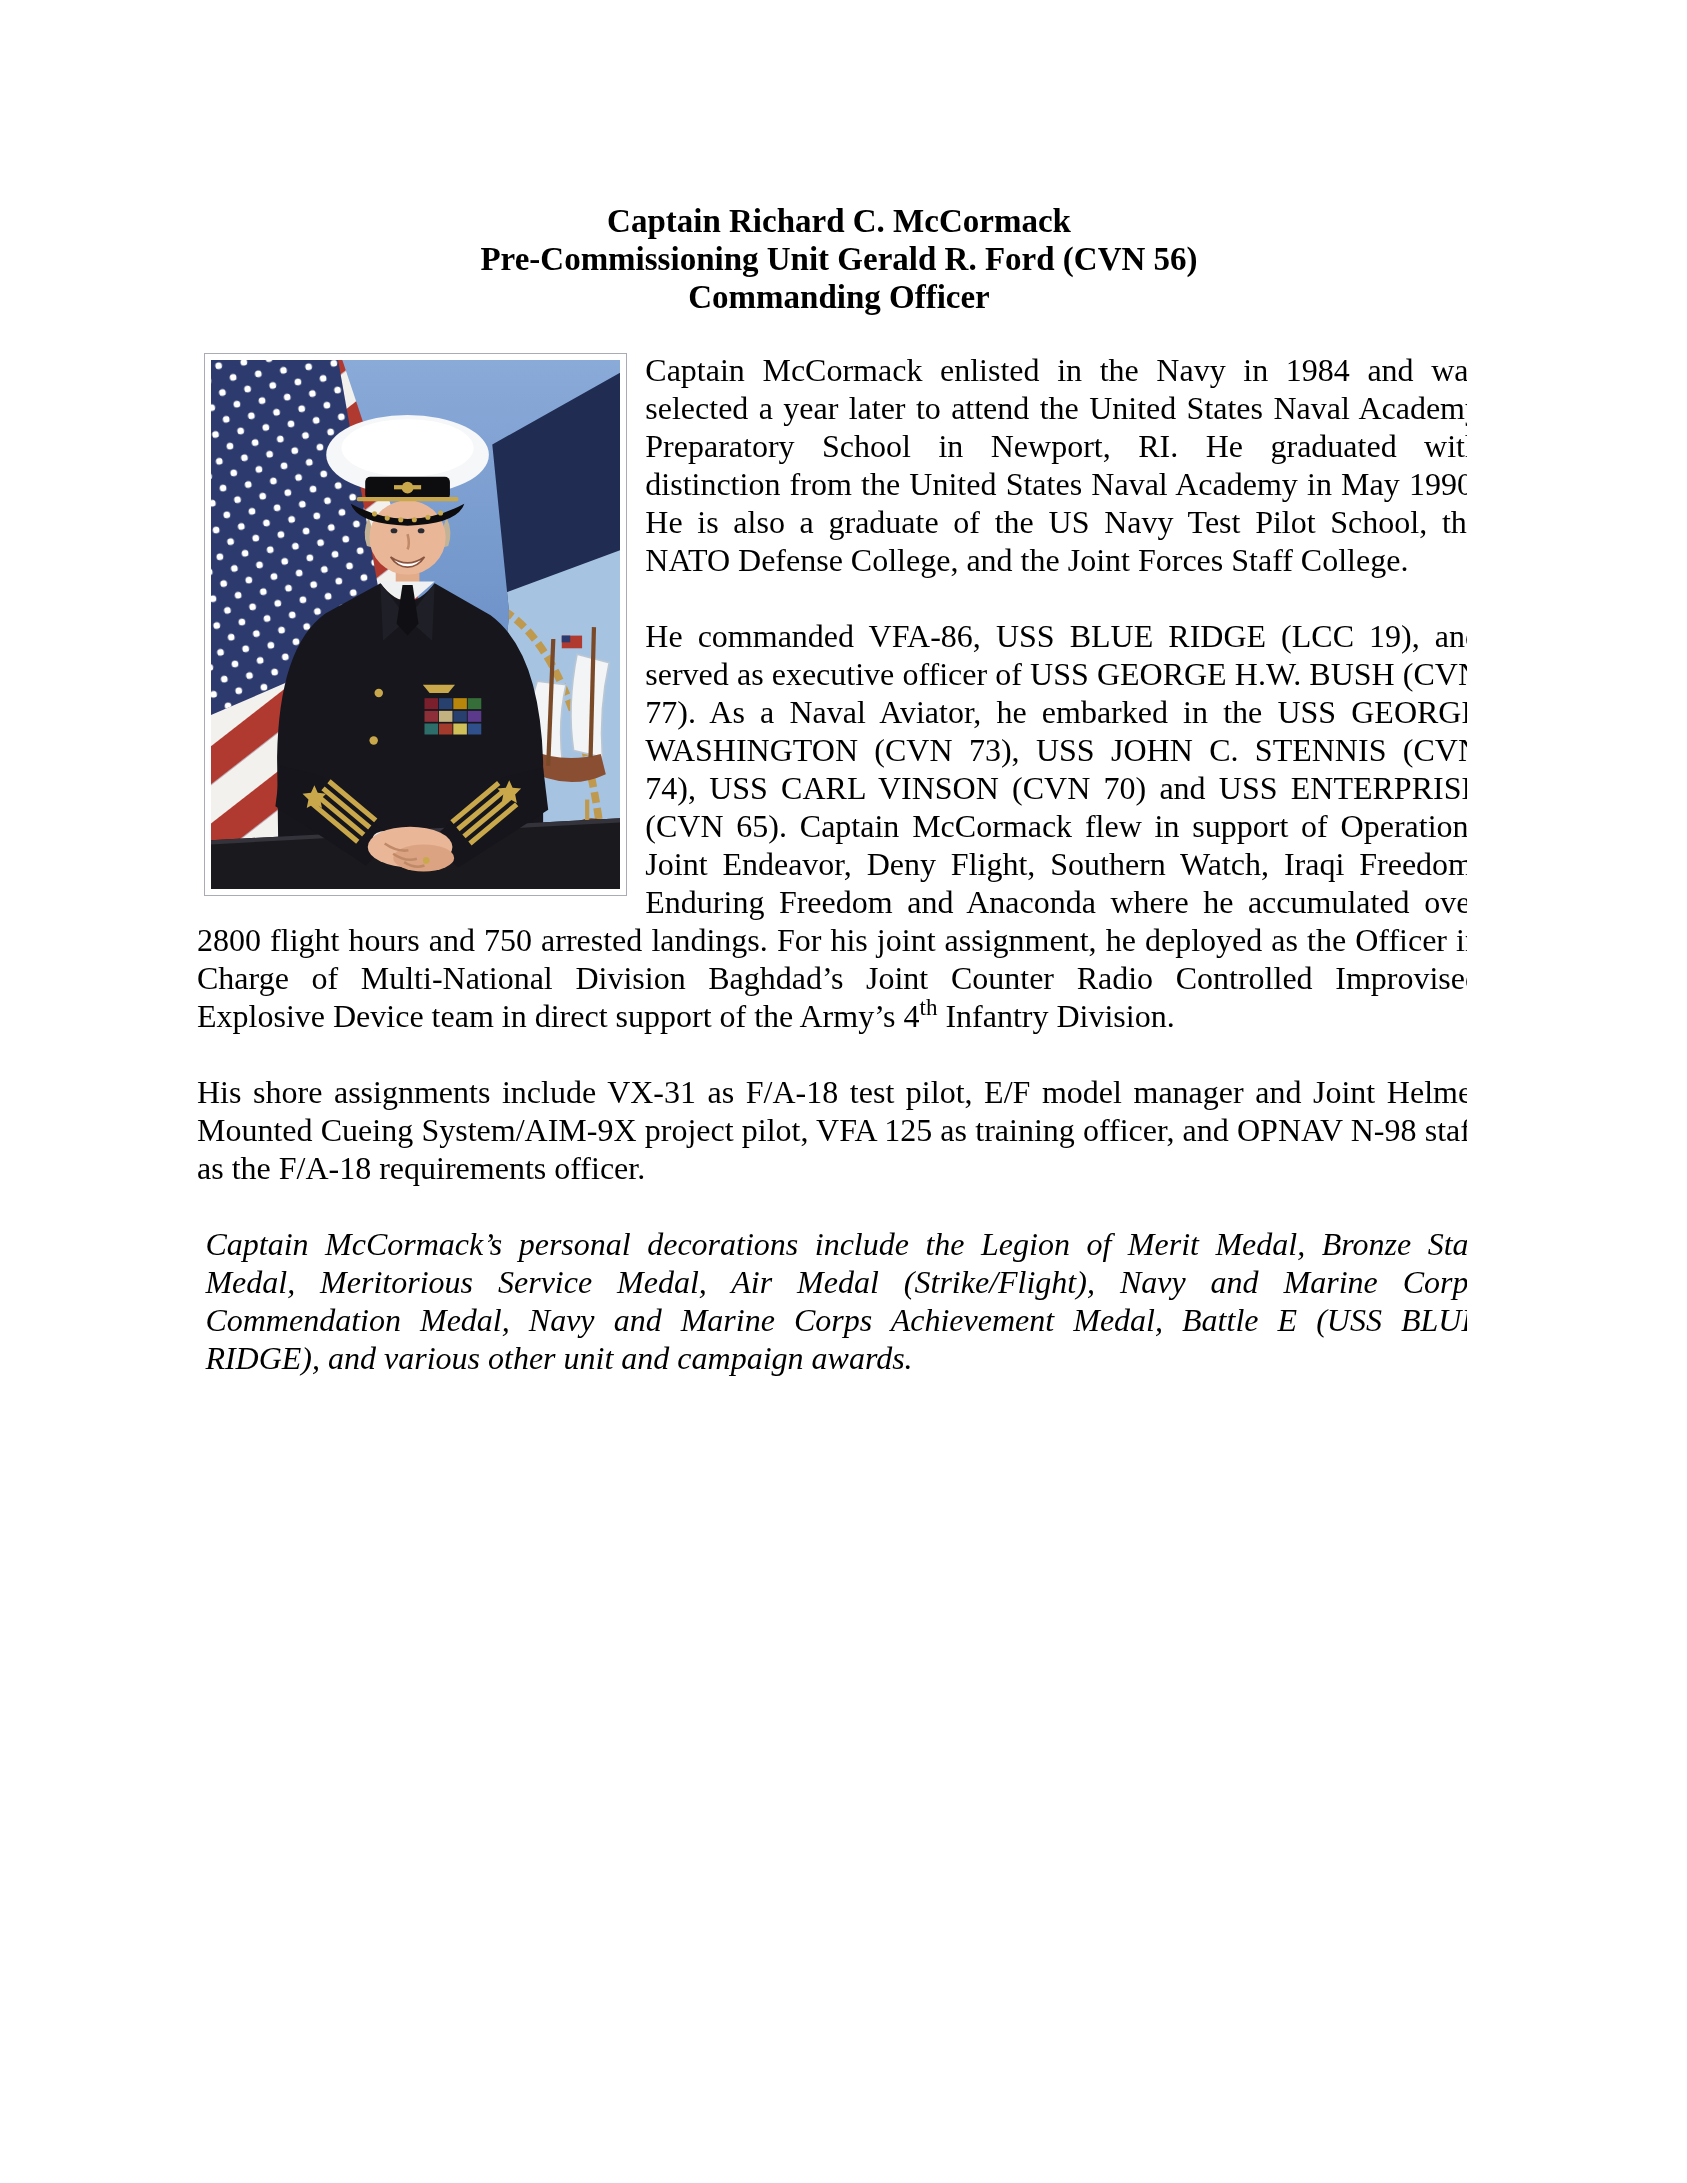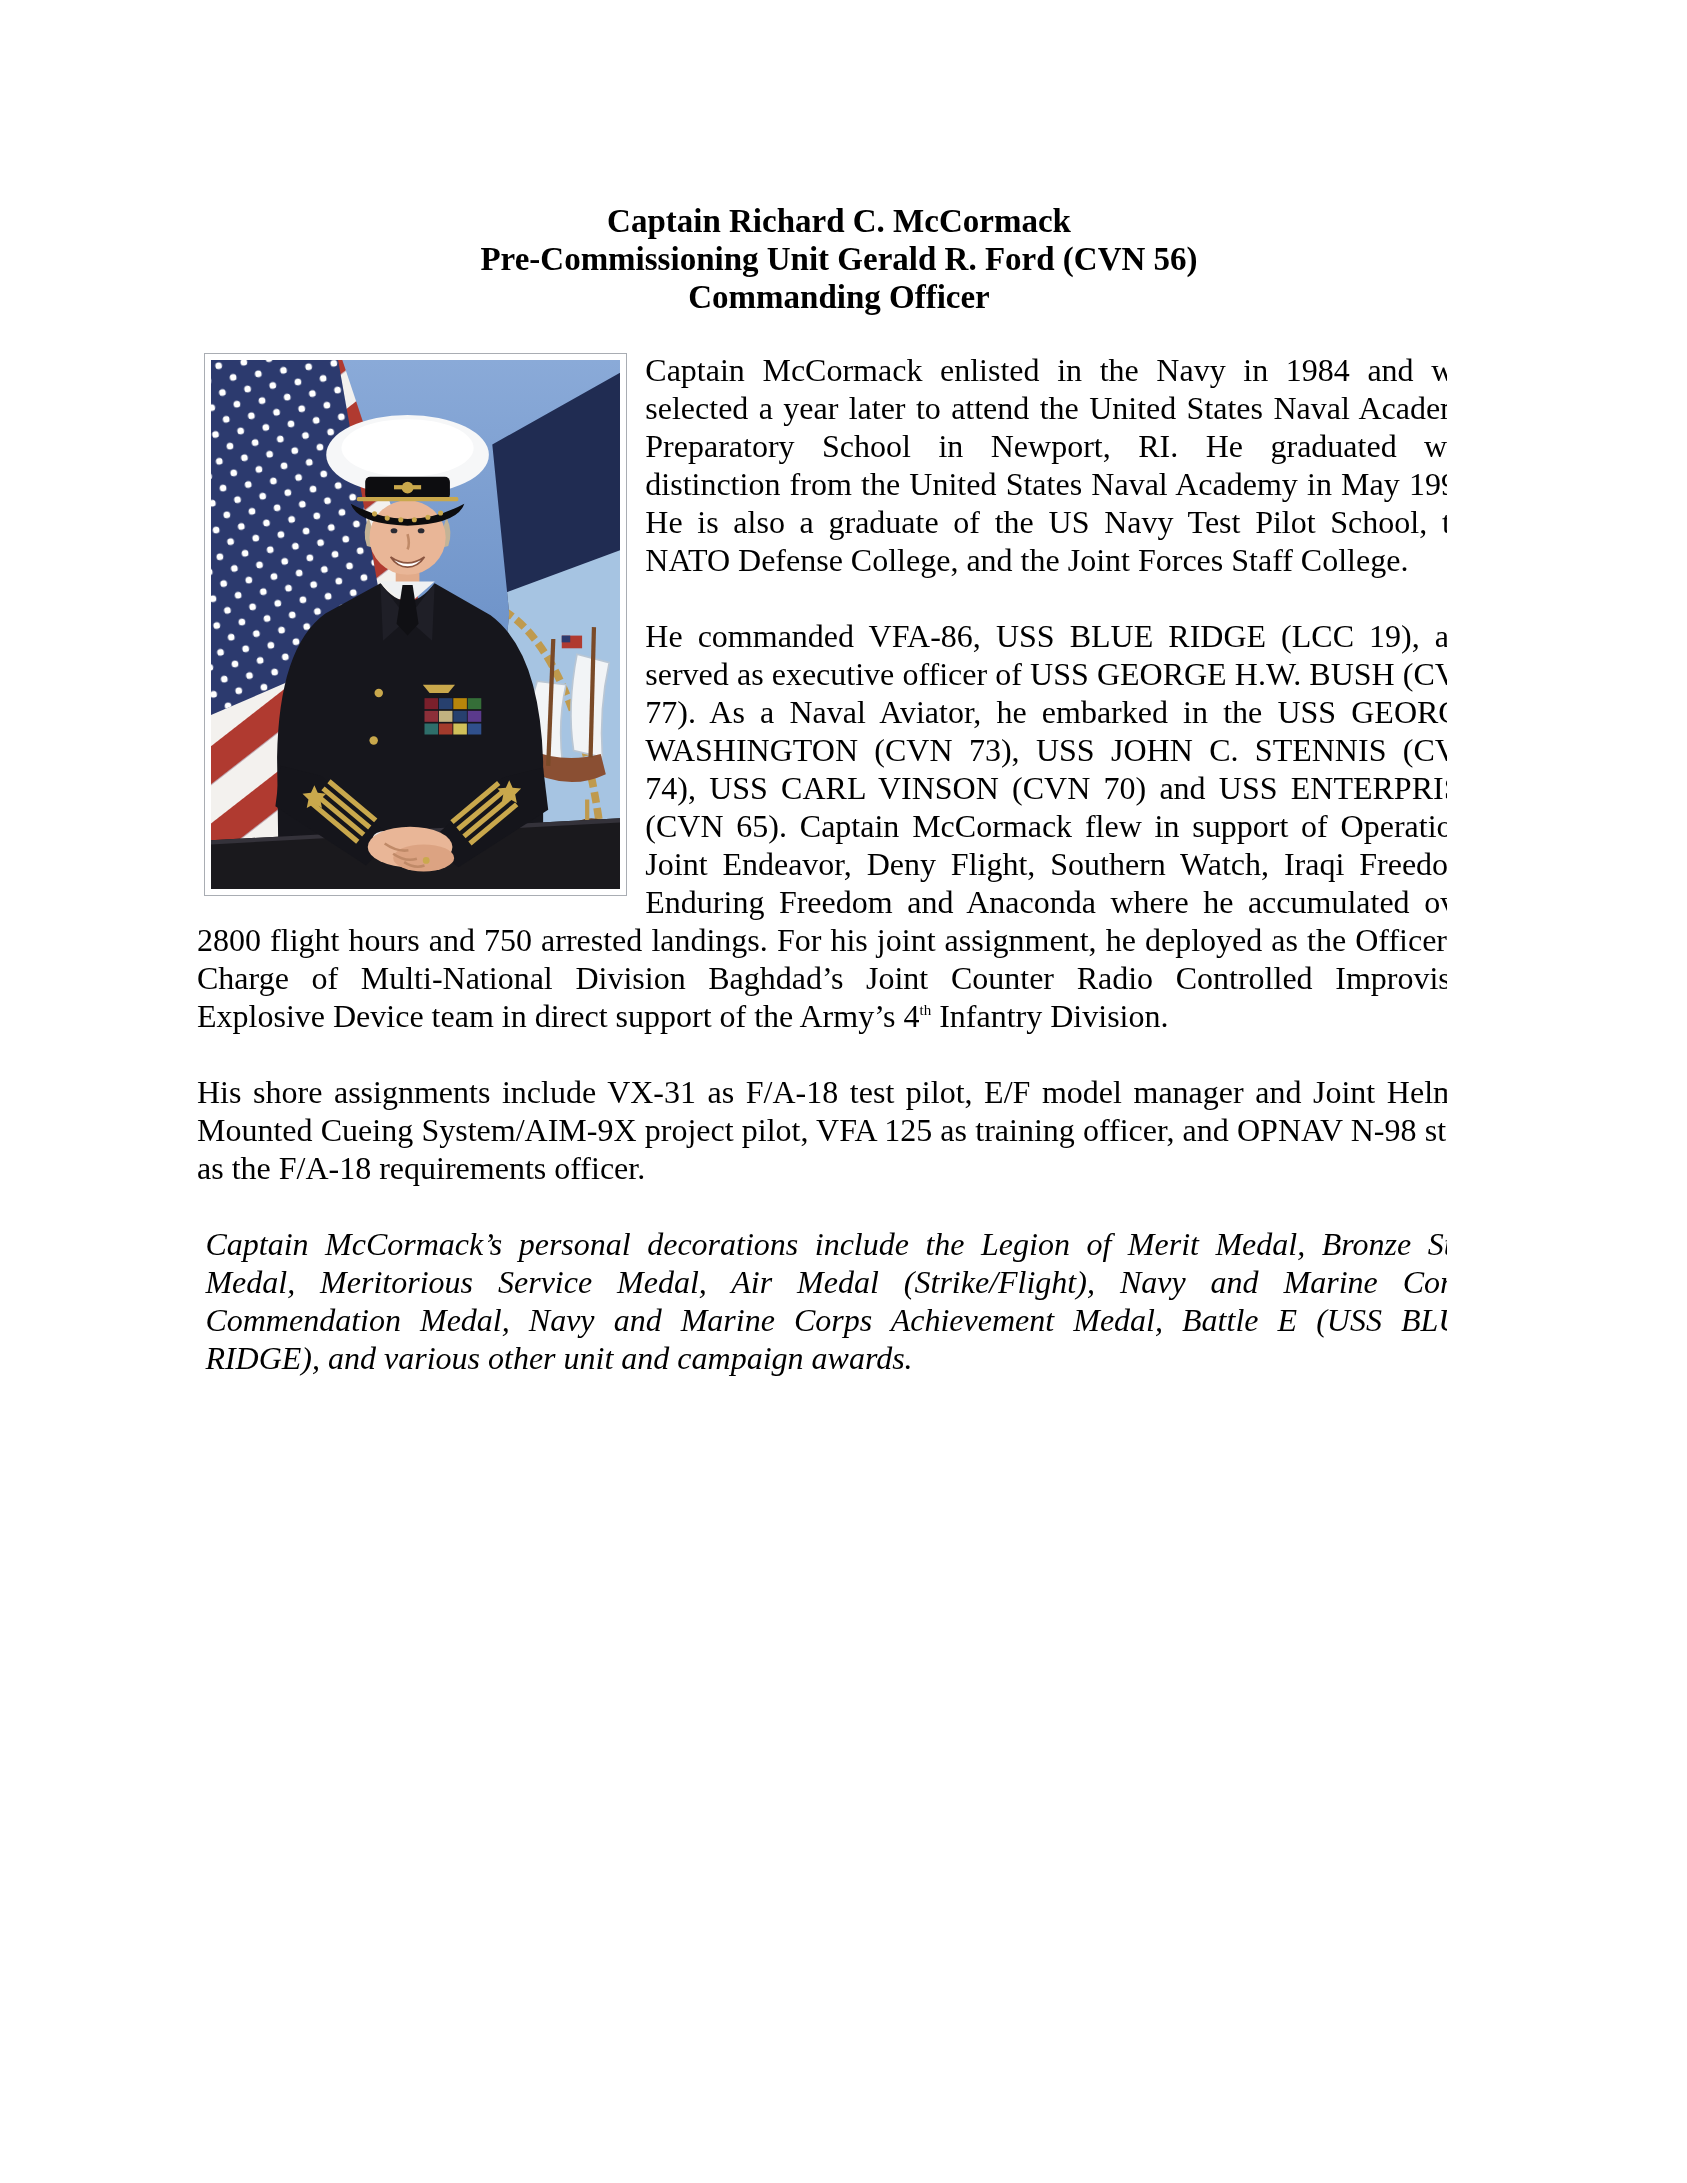--- a/index.html
+++ b/index.html
@@ -1,30 +1,30 @@
 <!DOCTYPE html>
 <html style="font-size:13.5px"><head>
 <meta charset="utf-8">
 <style>
   html,body{margin:0;padding:0;}
   body{
     width:1687px;height:2183px;background:#ffffff;
     font-family:"Liberation Serif", serif;color:#000;
   }
-  .page{position:relative;width:1447px;height:2183px;background:#ffffff;overflow:hidden;}
+  .page{position:relative;width:1447px;height:2183px;background:#ffffff;overflow:hidden;padding-left:20px;}
   .content{position:absolute;left:197px;top:202px;width:1284px;}
   .title-block{text-align:center;font-weight:bold;font-size:33px;line-height:38px;margin:0 0 35px 0;}
   .photo-frame{
     float:left;width:423px;height:543px;margin:1.7px 18.6px 8.4px 6.7px;
     border:1.7px solid #a9adb3;background:#ffffff;padding:5.9px;box-sizing:border-box;
   }
   .photo-frame svg{display:block;width:100%;height:100%;}
   p.bodytext{font-size:32px;line-height:38px;text-align:justify;margin:0 0 38px 0;}
   p.bodytext.indent{padding-left:8.4px;font-style:italic;}
-  sup.ord{font-size:15px;line-height:0;vertical-align:super;}
+  sup.ord{font-size:23px;line-height:0;vertical-align:super;}
 </style>
 </head>
 <body>
 
 <div class="page">
   <div class="content">
 
     <div class="title-block">
       <div>Captain Richard C. McCormack</div>
       <div>Pre-Commissioning Unit Gerald R. Ford (CVN 56)</div>

